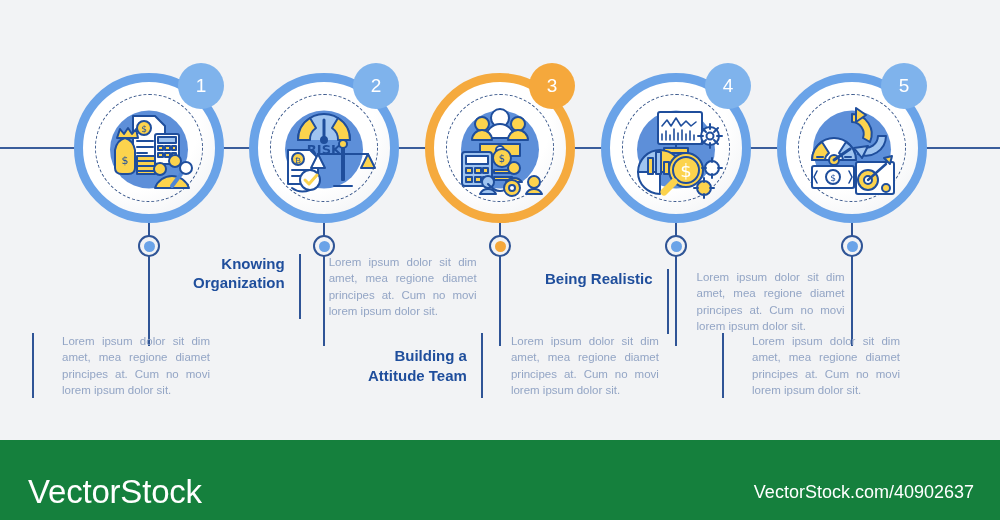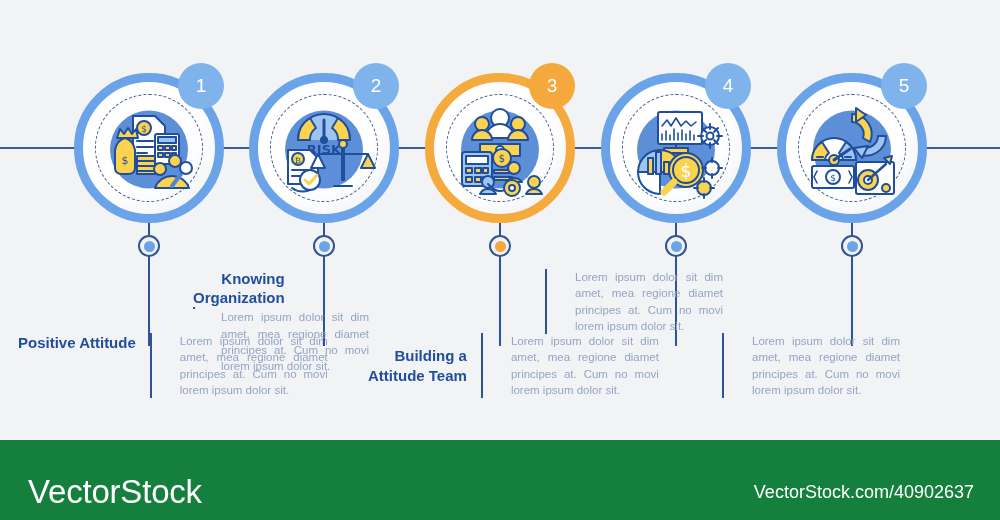--- a/index.html
+++ b/index.html
@@ -101,21 +101,20 @@
     </div>
   </div>
   <div class="badge" style="left:178px;top:63px;">
     <span>1</span>
   </div>
   <div class="dot" style="left:138px;top:235px;">
       <i></i>
     </div>
   <div class="caption" style="left:18px;top:333px;">
     <div class="cap-title">
-      <div>Positive Attitude</div>
     </div>
     <div class="cap-rule"></div>
     <div class="cap-desc">Lorem ipsum dolor sit dim amet, mea regione diamet principes at. Cum no movi lorem ipsum dolor sit.</div>
   </div>
 
   <div class="vline" style="left:323px;top:196px;height:150px;"></div>
   <div class="node" style="left:249px;top:73px;">
     <div class="inner">
       <div class="blob"></div>
       <div class="dashring"></div>
@@ -144,21 +143,21 @@
         </g>
       </svg>
     </div>
   </div>
   <div class="badge" style="left:353px;top:63px;">
     <span>2</span>
   </div>
   <div class="dot" style="left:313px;top:235px;">
       <i></i>
     </div>
-  <div class="caption" style="left:193px;top:269px;flex-direction:column;">
+  <div class="caption" style="left:193px;top:254px;">
     <div class="cap-title">
       <div>Knowing</div>
       <div>Organization</div>
     </div>
     <div class="cap-rule"></div>
     <div class="cap-desc">Lorem ipsum dolor sit dim amet, mea regione diamet principes at. Cum no movi lorem ipsum dolor sit.</div>
   </div>
 
   <div class="vline" style="left:499px;top:196px;height:150px;"></div>
   <div class="node accent" style="left:425px;top:73px;">
@@ -248,20 +247,24 @@
       </svg>
     </div>
   </div>
   <div class="badge" style="left:705px;top:63px;">
     <span>4</span>
   </div>
   <div class="dot" style="left:665px;top:235px;">
       <i></i>
     </div>
   <div class="caption" style="left:545px;top:269px;">
+    <div class="cap-title">
+      <div>Being Realistic</div>
+      <div></div>
+    </div>
     <div class="cap-rule"></div>
     <div class="cap-desc">Lorem ipsum dolor sit dim amet, mea regione diamet principes at. Cum no movi lorem ipsum dolor sit.</div>
   </div>
 
   <div class="vline" style="left:851px;top:196px;height:150px;"></div>
   <div class="node" style="left:777px;top:73px;">
     <div class="inner">
       <div class="blob"></div>
       <div class="dashring"></div>
       <svg width="104" height="104" viewBox="0 0 104 104">

